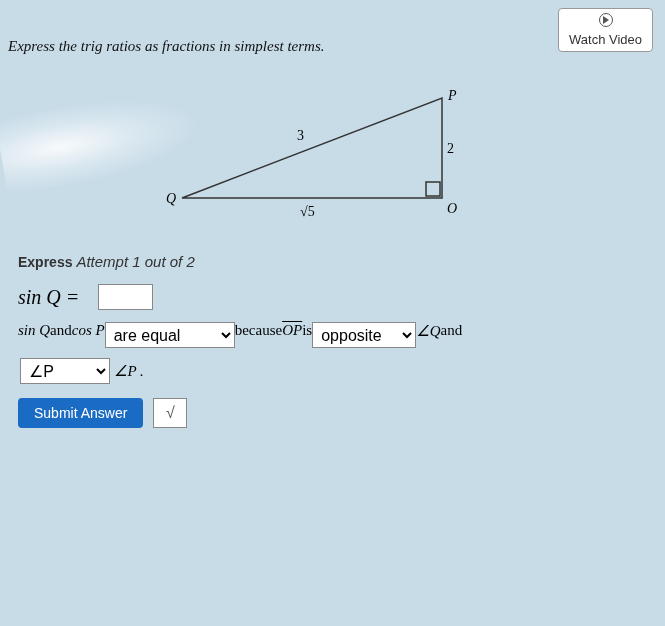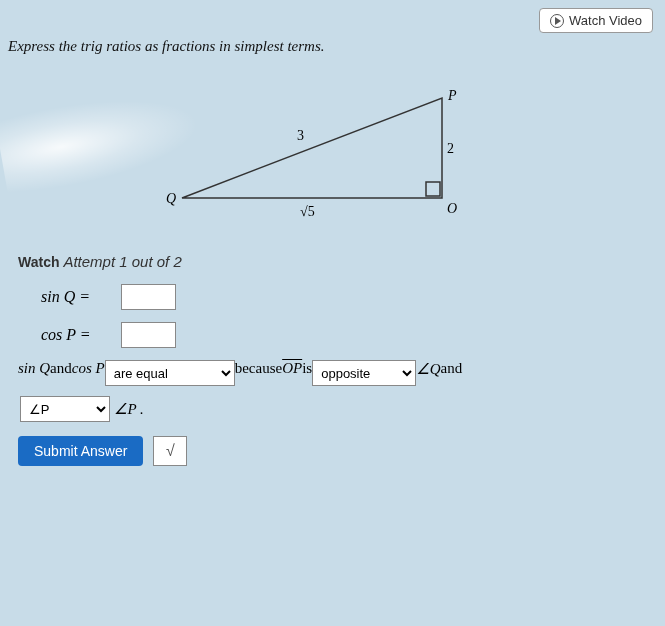--- a/index.html
+++ b/index.html
@@ -21,20 +21,21 @@
       border: 1.5px solid #999;
       border-radius: 4px;
       padding: 4px 10px;
       font-size: 13px;
       font-family: Arial, sans-serif;
       cursor: pointer;
       display: flex;
       align-items: center;
       gap: 5px;
       color: #333;
+      flex-direction: column;
     }
 
     .watch-video-btn .play-icon {
       width: 14px;
       height: 14px;
       border: 1.5px solid #555;
       border-radius: 50%;
       display: inline-flex;
       align-items: center;
       justify-content: center;
@@ -98,22 +99,21 @@
     .input-row {
       display: flex;
       align-items: center;
       margin-bottom: 12px;
       font-size: 16px;
       font-family: 'Times New Roman', Times, serif;
     }
 
     .input-row .label {
       min-width: 80px;
-      font-size: 16px;
-      margin-left: 23px;
+      font-size: 20px;
     }
 
     .math-input {
       width: 55px;
       height: 26px;
       border: 1px solid #888;
       background: white;
       font-size: 14px;
       padding: 2px 4px;
     }
@@ -129,21 +129,21 @@
       font-size: 15px;
       font-family: 'Times New Roman', Times, serif;
       margin-bottom: 10px;
       gap: 0;
     }
 
     .dropdown-select {
       height: 26px;
       border: 1px solid #888;
       background: white;
-      font-size: 13px;
+      font-size: 16px;
       padding: 0 4px;
       cursor: pointer;
     }
 
     .dropdown-wide {
       width: 130px;
     }
 
     .dropdown-medium {
       width: 104px;
@@ -248,37 +248,31 @@
       <text x="145" y="62" font-size="14" font-family="Times New Roman, serif">3</text>
 
       <text x="295" y="75" font-size="14" font-family="Times New Roman, serif">2</text>
 
       <text x="148" y="138" font-size="14" font-family="Times New Roman, serif">√5</text>
     </svg>
   </div>
 
   <div class="answer-section">
     <p class="answer-label">
-      <strong>Watch</strong>
+      <strong>Express</strong>
       <span class="attempt">Attempt 1 out of 2</span>
     </p>
 
     <div class="input-row">
       <span class="label italic-math">
         sin <em>Q</em> <span class="equal-sign">=</span>
       </span>
       <input type="text" class="math-input" placeholder="" style="">
     </div>
 
-    <div class="input-row">
-      <span class="label italic-math">
-        cos <em>P</em> <span class="equal-sign">=</span>
-      </span>
-      <input type="text" class="math-input" placeholder="" style="">
-    </div>
 
     <div class="bottom-row">
       <span class="italic-math">sin <em>Q</em></span>
       <span>and</span>
       <span class="italic-math">cos <em>P</em></span>
       <select class="dropdown-select dropdown-wide">
         <option>are equal</option>
         <option>are not equal</option>
       </select>
       <span>because</span>

